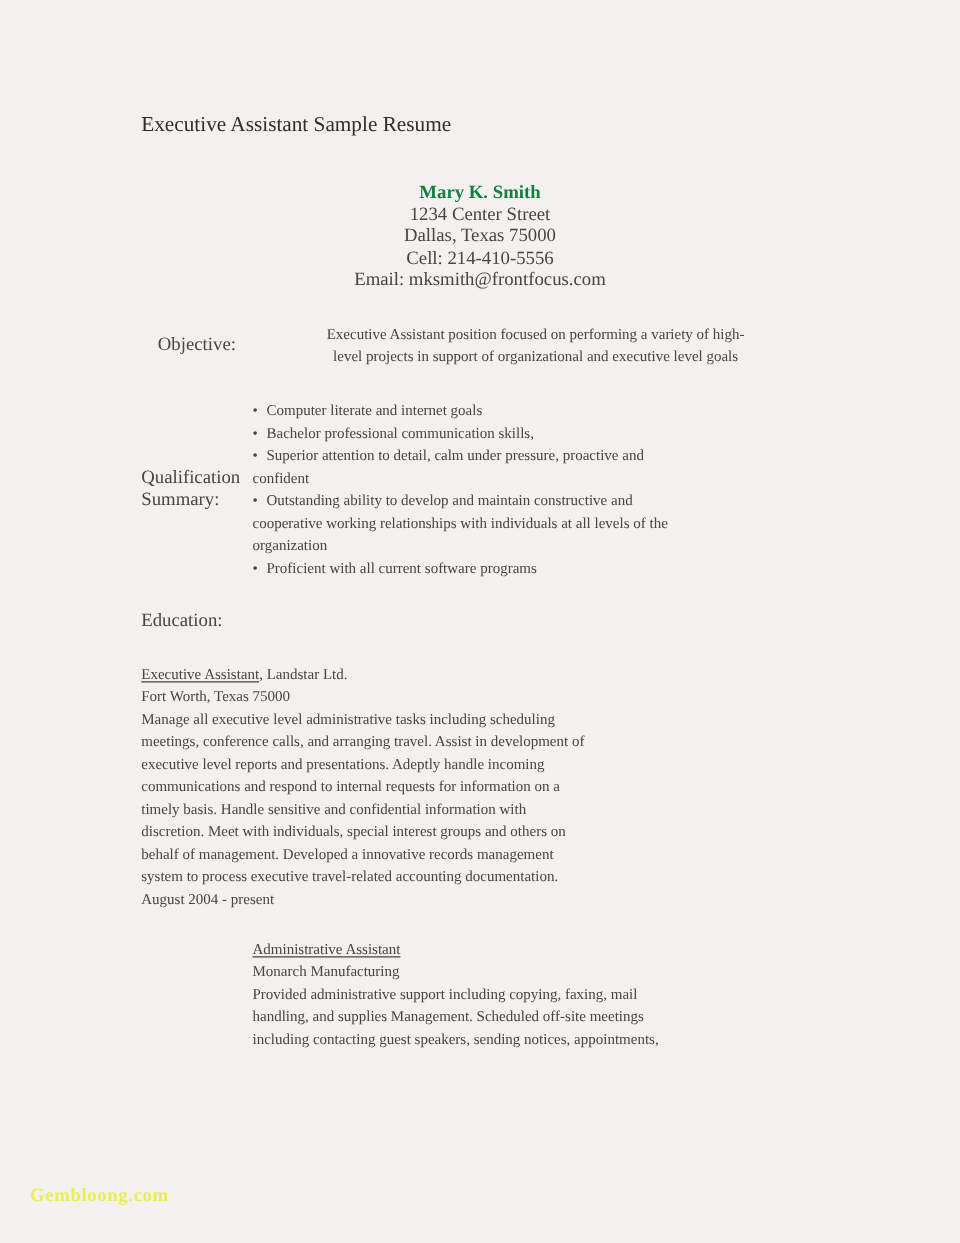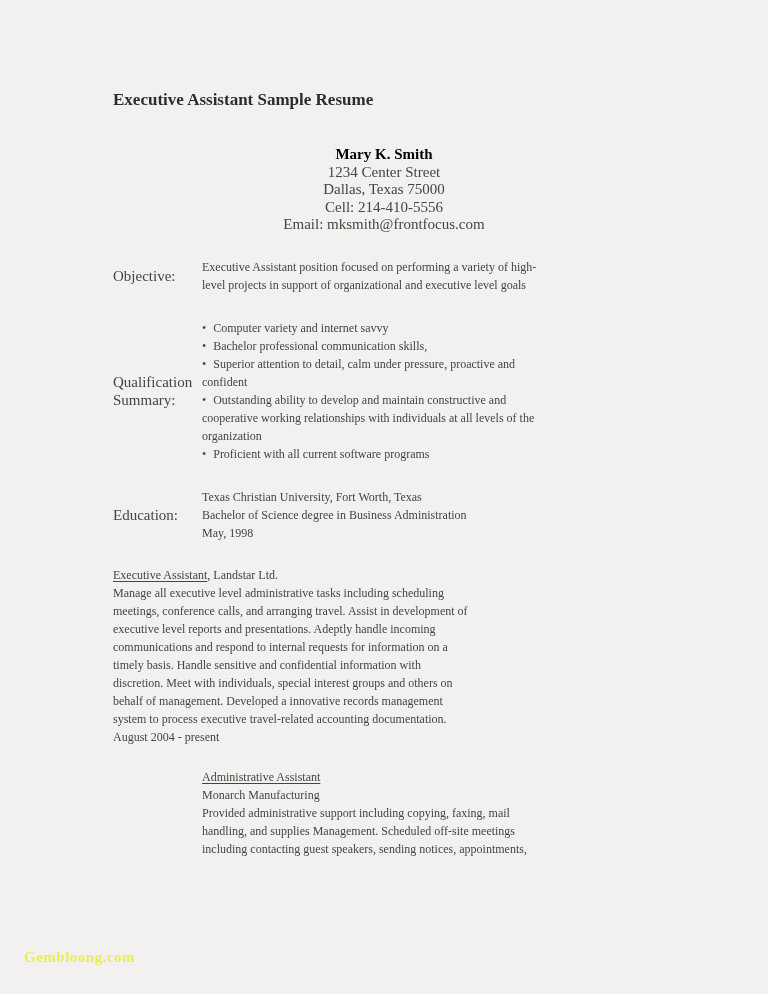--- a/index.html
+++ b/index.html
@@ -10,40 +10,40 @@
     font-family: "Liberation Serif", "DejaVu Serif", serif;
     color: #474441;
     position: relative;
     overflow: hidden;
   }
   .page {
     padding: 90px 113px 0 113px;
   }
   .doc-title {
     font-size: 17px;
-    font-weight: bold;
+    font-weight: normal;
     color: #2f2d2b;
     line-height: 20px;
     margin: 0 0 36px 0;
   }
   .contact {
     text-align: center;
     font-size: 15px;
     line-height: 17.5px;
     margin: 0 0 24px 0;
   }
   .contact-name {
     font-weight: bold;
-    color: #000000;
+    color: #15803d;
   }
   .row {
     display: flex;
     align-items: center;
   }
-  .row-objective   { margin-bottom: 25px; }
+  .row-objective   { margin-bottom: 25px; text-align: center; }
   .row-qualification { margin-bottom: 25px; }
   .row-education   { margin-bottom: 24px; }
   .row-job1        { margin-bottom: 22px; }
   .label {
     flex: 0 0 89px;
     width: 89px;
     font-size: 15px;
     line-height: 18px;
     align-self: center;
   }
@@ -89,43 +89,39 @@
 
   <div class="row row-objective">
     <div class="label">Objective:</div>
     <div class="content pre">Executive Assistant position focused on performing a variety of high-
 level projects in support of organizational and executive level goals</div>
   </div>
 
   <div class="row row-qualification">
     <div class="label">Qualification Summary:</div>
     <div class="content">
-      <div class="bullet-item"><span class="marker">•</span><span class="pre">Computer variety and internet savvy</span></div>
+      <div class="bullet-item"><span class="marker">•</span><span class="pre">Computer literate and internet goals</span></div>
       <div class="bullet-item"><span class="marker">•</span><span class="pre">Bachelor professional communication skills,</span></div>
       <div class="bullet-item"><span class="marker">•</span><span class="pre">Superior attention to detail, calm under pressure, proactive and
 confident</span></div>
       <div class="bullet-item"><span class="marker">•</span><span class="pre">Outstanding ability to develop and maintain constructive and
 cooperative working relationships with individuals at all levels of the
 organization</span></div>
       <div class="bullet-item"><span class="marker">•</span><span class="pre">Proficient with all current software programs</span></div>
     </div>
   </div>
 
   <div class="row row-education">
     <div class="label">Education:</div>
-    <div class="content">
-      <div>Texas Christian University, Fort Worth, Texas</div>
-      <div>Bachelor of Science degree in Business Administration</div>
-      <div>May, 1998</div>
-    </div>
   </div>
 
   <div class="row row-job1">
     <div class="content">
       <div><span class="u">Executive Assistant</span><span>, Landstar Ltd.</span></div>
+      <div>Fort Worth, Texas 75000</div>
       <div class="pre">Manage all executive level administrative tasks including scheduling
 meetings, conference calls, and arranging travel. Assist in development of
 executive level reports and presentations. Adeptly handle incoming
 communications and respond to internal requests for information on a
 timely basis. Handle sensitive and confidential information with
 discretion. Meet with individuals, special interest groups and others on
 behalf of management. Developed a innovative records management
 system to process executive travel-related accounting documentation.</div>
       <div>August 2004 - present</div>
     </div>

